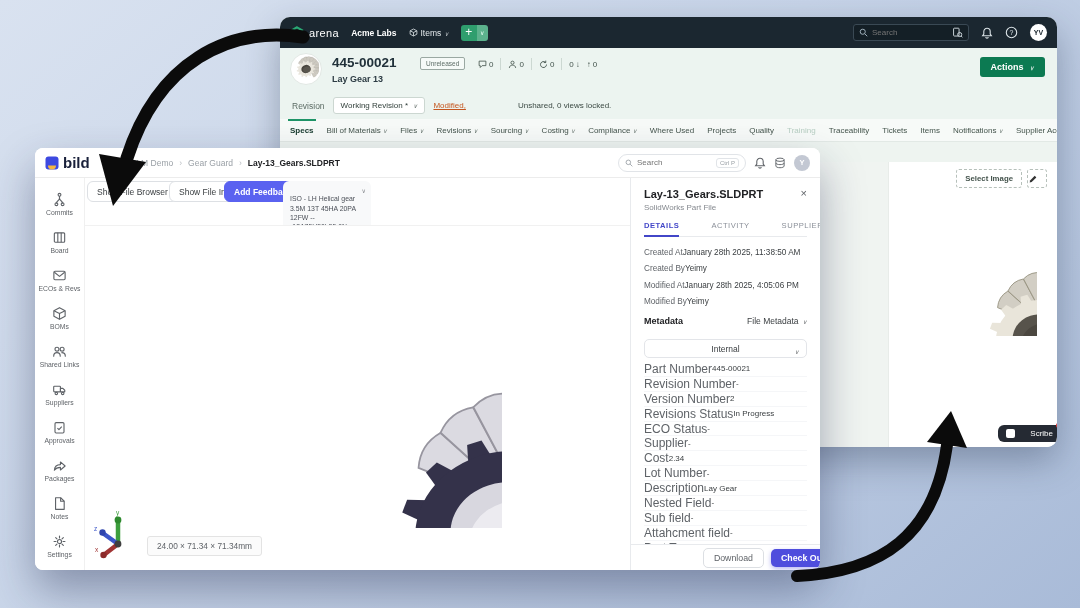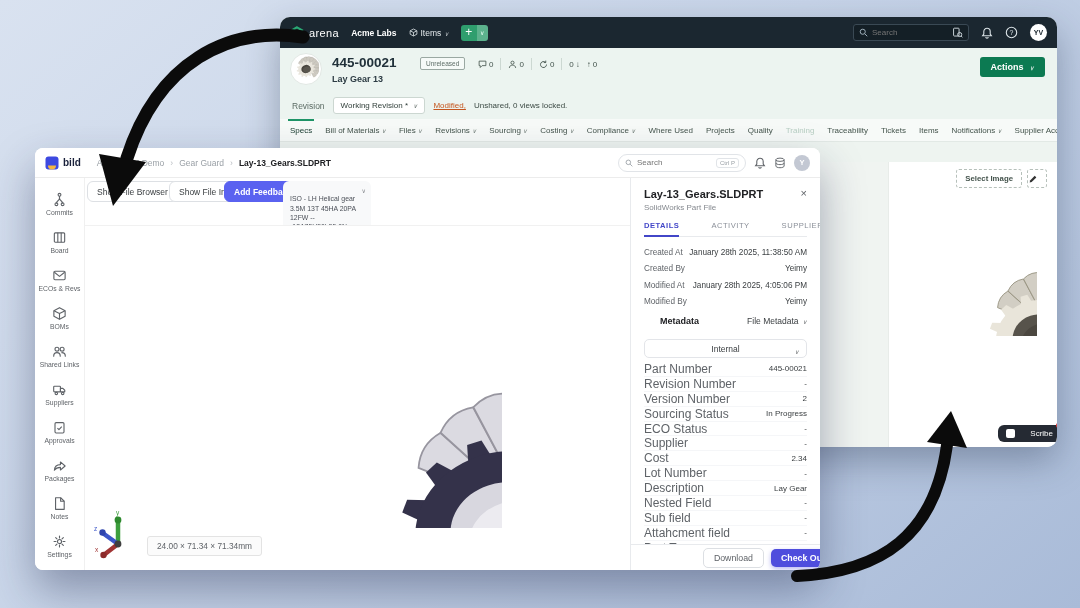--- a/index.html
+++ b/index.html
@@ -40,28 +40,28 @@
     color:#44544d; font-size:8px; }
   .aw-counts .sep { width:1px; height:12px; background:#ccd8d2; }
   .aw-counts .cg { display:flex; align-items:center; gap:2px; }
   .aw-actions { position:absolute; right:12px; top:9px; background:#0c7a52; color:#fff; font-size:9px;
     font-weight:bold; border:none; border-radius:3px; padding:5px 11px; display:flex; gap:6px; align-items:center; }
   .aw-revrow { height:27px; background:#ecf4f0; display:flex; align-items:center; padding:0 12px; gap:8px;
     font-size:8.5px; color:#5c6c65; }
   .aw-revpill { background:#fff; border:1px solid #ccd7d1; border-radius:3px; padding:3px 7px;
     color:#313f3a; display:flex; gap:5px; align-items:center; font-size:8px; }
   .aw-modified { color:#c4561f; text-decoration:underline; font-size:8px; }
-  .aw-revnote { color:#3c4a44; font-size:8px; }
+  .aw-revnote { color:#3c4a44; font-size:8px;margin-left:44px; }
   .aw-revbtns { margin-left:auto; display:flex; gap:7px; }
   .aw-revbtns button { background:#fff; border:1px solid #b7cdc3; border-radius:3px; color:#0d5c40;
     font-size:8.2px; padding:4px 9px; font-family:inherit; }
   .aw-tabs { height:23px; background:#f7faf8; border-bottom:1px solid #e2e9e5; display:flex;
     align-items:stretch; padding:0 10px; gap:13px; font-size:8px; color:#44544c; }
   .aw-tab { position:relative; display:flex; align-items:center; gap:2px; white-space:nowrap; }
-  .aw-tab.active { font-weight:normal; color:#14382b; }
+  .aw-tab.active { font-weight:bold; color:#14382b; }
   .aw-tab.active::after { content:""; position:absolute; top:0; left:-2px; right:-2px; height:2px; background:#1e9467; }
   .aw-tab.dim { color:#b7cec3; }
   .cv::before { content:"∨"; font-size:6px; color:inherit; opacity:.75; }
   .aw-subtabs { height:20px; background:#eef4f0; display:flex; gap:14px; padding:0 12px;
     align-items:center; font-size:8px; color:#6a7a72; }
   .aw-subtabs .active { color:#1e2c26; font-weight:bold; }
   .aw-content { position:absolute; left:0; right:0; top:145px; bottom:0; background:#f0f4f1; }
   .aw-imgpanel { position:absolute; right:0; top:0; bottom:0; width:169px; background:#fff;
     border-left:1px solid #e8ece9; }
   .aw-selrow { position:absolute; top:7px; right:10px; display:flex; gap:5px; }
@@ -70,21 +70,21 @@
   .aw-selrow .pencil { width:20px; padding:2px 0; text-align:center; color:#333; }
   .aw-gear-small { position:absolute; left:12px; top:38px; width:136px; height:136px; }
   .aw-scribe { position:absolute; bottom:5px; right:-10px; background:#252a33; color:#fff;
     border-radius:6px; padding:4px 14px 4px 8px; font-size:8px; display:flex; gap:15px; align-items:center; }
   .aw-scribe .dot { position:absolute; top:-2px; right:6px; width:5px; height:5px; border-radius:50%; background:#d93a3a; }
   .aw-scribe .slogo { width:9px; height:9px; background:#fff; border-radius:2px; }
   
   .bild-win { left:35px; top:148px; width:785px; height:422px; border-radius:8px; overflow:hidden;
     box-shadow:0 20px 44px rgba(25,35,70,.38); }
   .bw-top { height:30px; border-bottom:1px solid #ececec; display:flex; align-items:center; padding:0 10px; gap:8px; background:#fff; }
-  .bw-logo { display:flex; align-items:center; gap:4px; font-size:10px; font-weight:bold; color:#19203a; }
+  .bw-logo { display:flex; align-items:center; gap:4px; font-size:15px; font-weight:bold; color:#19203a; }
   .bw-crumbs { display:flex; align-items:center; gap:6px; font-size:8.5px; color:#9aa0a6; margin-left:8px; }
   .crumb.current { color:#202124; font-weight:bold; }
   .crumb-sep::before { content:"›"; color:#b9bdc2; }
   .bw-search { margin-left:auto; width:128px; height:18px; border:1px solid #e1e4e8; border-radius:9px;
     display:flex; align-items:center; gap:4px; padding:0 6px; color:#9aa0a6; background:#fff; }
   .bw-search input { flex:1; min-width:0; border:none; outline:none; font-size:8px; color:#3c4043;
     font-family:inherit; background:transparent; }
   .bw-kbd { border:1px solid #e1e4e8; border-radius:3px; font-size:6px; padding:1px 3px; color:#9aa0a6; white-space:nowrap; }
   .bw-ic { color:#5f6368; display:flex; align-items:center; }
   .bw-avatar { width:16px; height:16px; border-radius:50%; background:#c3c8d3; color:#fff; font-size:7.5px;
@@ -107,27 +107,27 @@
   .bw-panel { position:absolute; left:595px; top:30px; bottom:26px; width:190px; background:#fff;
     border-left:1px solid #e8eaed; padding:10px 13px 0; overflow:hidden; }
   .bw-ptitle-row { display:flex; justify-content:space-between; align-items:flex-start; }
   .bw-ptitle { font-size:11px; font-weight:bold; color:#202124; }
   .bw-pclose { color:#5f6368; font-size:11px; line-height:10px; }
   .bw-psub { font-size:8px; color:#85898f; margin-top:3px; }
   .bw-ptabs { display:flex; gap:32px; margin-top:9px; border-bottom:1px solid #e8eaed; font-size:7.6px;
     letter-spacing:.5px; color:#8a8f98; }
   .bw-ptab { padding:0 0 5px; }
   .bw-ptab.active { color:#4246c8; font-weight:bold; border-bottom:2px solid #4246c8; margin-bottom:-1px; }
-  .prow { display:flex; justify-content:space-between; align-items:center; }
+  .prow { display:flex; align-items:center; }
   .info-rows { margin-top:7px; }
   .info-rows .prow { height:16.5px; }
   .plabel { font-size:8.2px; color:#5f6368; }
   .pvalue { font-size:8.2px; color:#3c4043; text-align:right; }
   .bw-metarow { display:flex; justify-content:space-between; align-items:center; margin-top:6px; }
-  .bw-metalabel { font-size:9px; font-weight:bold; color:#202124;margin-left:16px; }
+  .bw-metalabel { font-size:9px; font-weight:bold; color:#202124; }
   .bw-metasel { font-size:8.5px; color:#3c4043; display:flex; gap:4px; align-items:center; }
   .bw-scope { position:relative; margin-top:13px; height:19px; border:1px solid #e3e5e9; border-radius:5px;
     display:flex; align-items:center; justify-content:center; font-size:8.5px; color:#3c4043; }
   .bw-scope .cv { position:absolute; right:7px; top:6px; }
   .meta-rows { margin-top:4px; }
   .meta-rows .prow { height:14.9px; border-bottom:1px solid #f5f6f8; }
   .meta-rows .prow .plabel { font-size:12px; }
   .meta-rows .prow .pvalue { font-size:8px; }
   .bw-footer { position:absolute; left:595px; bottom:0; width:216px; height:26px; background:#fff;
     border-left:1px solid #e8eaed; border-top:1px solid #e8eaed; display:flex; justify-content:flex-end;
@@ -548,21 +548,21 @@
         </div>
       <div class="prow">
           <span class="plabel">Revision Number</span>
           <span class="pvalue">-</span>
         </div>
       <div class="prow">
           <span class="plabel">Version Number</span>
           <span class="pvalue">2</span>
         </div>
       <div class="prow">
-          <span class="plabel">Sourcing Status</span>
+          <span class="plabel">Revisions Status</span>
           <span class="pvalue">In Progress</span>
         </div>
       <div class="prow">
           <span class="plabel">ECO Status</span>
           <span class="pvalue">-</span>
         </div>
       <div class="prow">
           <span class="plabel">Supplier</span>
           <span class="pvalue">-</span>
         </div>

